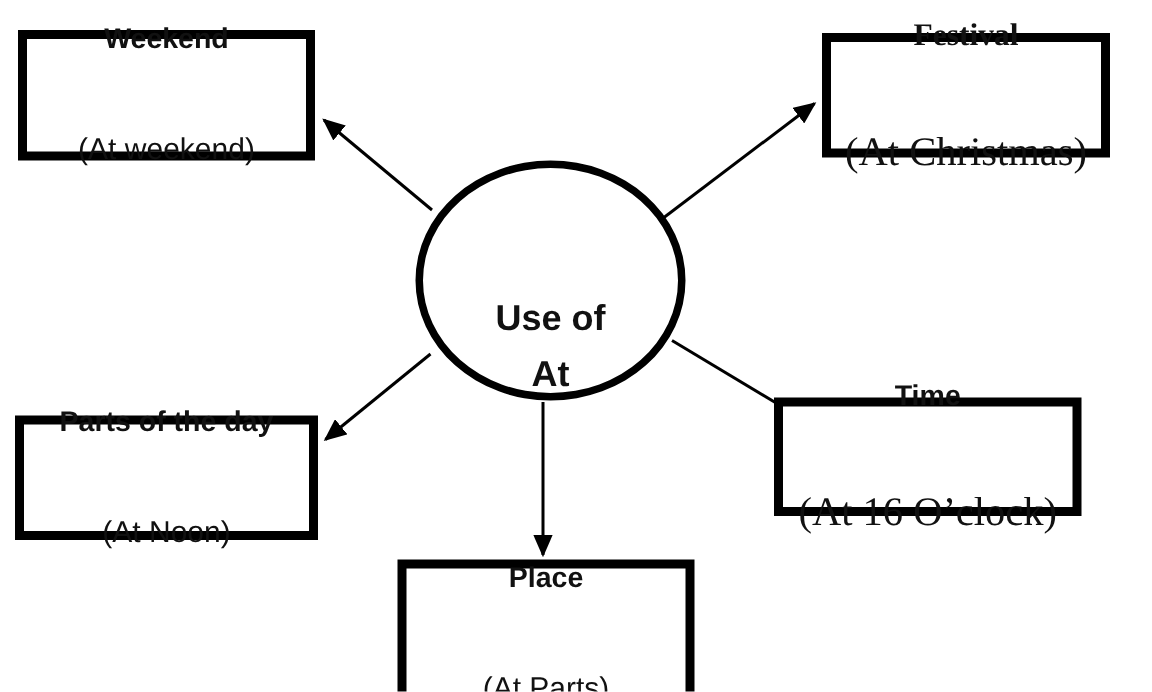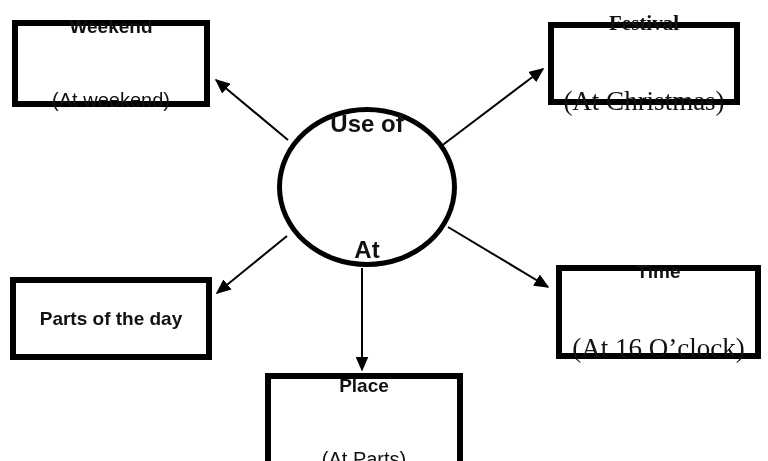--- a/index.html
+++ b/index.html
@@ -35,34 +35,34 @@
   .node .title { font-weight: bold; font-size: 19px; }
   .node .example { font-size: 20px; margin-top: 37px; }
 
   .serif  { font-family: "Liberation Serif", "DejaVu Serif", serif; }
   .node .title.serif { font-size: 21px; text-align: right; }
   .node .example.serif { font-size: 27px; }
 
   .node-weekend { left: 12px;  top: 20px;  width: 198px; height: 87px; }
   .node-festival{ left: 548px; top: 22px;  width: 192px; height: 83px; }
   .node-parts   { left: 10px;  top: 277px; width: 202px; height: 83px; }
-  .node-time    { left: 556px; top: 265px; width: 205px; height: 94px; text-align: right; }
+  .node-time    { left: 516px; top: 265px; width: 205px; height: 79px; text-align: right; }
   .node-place   { left: 265px; top: 373px; width: 198px; height: 98px; }
 
   .center-ellipse {
     position: absolute;
     left: 277px; top: 107px;
     width: 180px; height: 160px;
     border: 5px solid var(--stroke);
     border-radius: 50%;
     background: var(--background);
     display: flex;
     flex-direction: column;
     align-items: center;
-    justify-content: space-between;
+    justify-content: flex-end;
     gap: 13px;
     text-align: center;
   }
   .center-ellipse .line { font-weight: bold; font-size: 24px; line-height: 1; }
 </style>
 </head>
 <body>
 
 <div class="stage">
 
@@ -84,20 +84,21 @@
     <div class="example">(At weekend)</div>
   </div>
 
   <div class="node node-festival">
     <div class="title serif">Festival</div>
     <div class="example serif">(At Christmas)</div>
   </div>
 
   <div class="node node-parts">
     <div class="title">Parts of the day</div>
+    <div class="example">(At Noon)</div>
   </div>
 
   <div class="node node-time">
     <div class="title">Time</div>
     <div class="example serif">(At 16 O’clock)</div>
   </div>
 
   <div class="node node-place">
     <div class="title">Place</div>
     <div class="example">(At Parts)</div>

